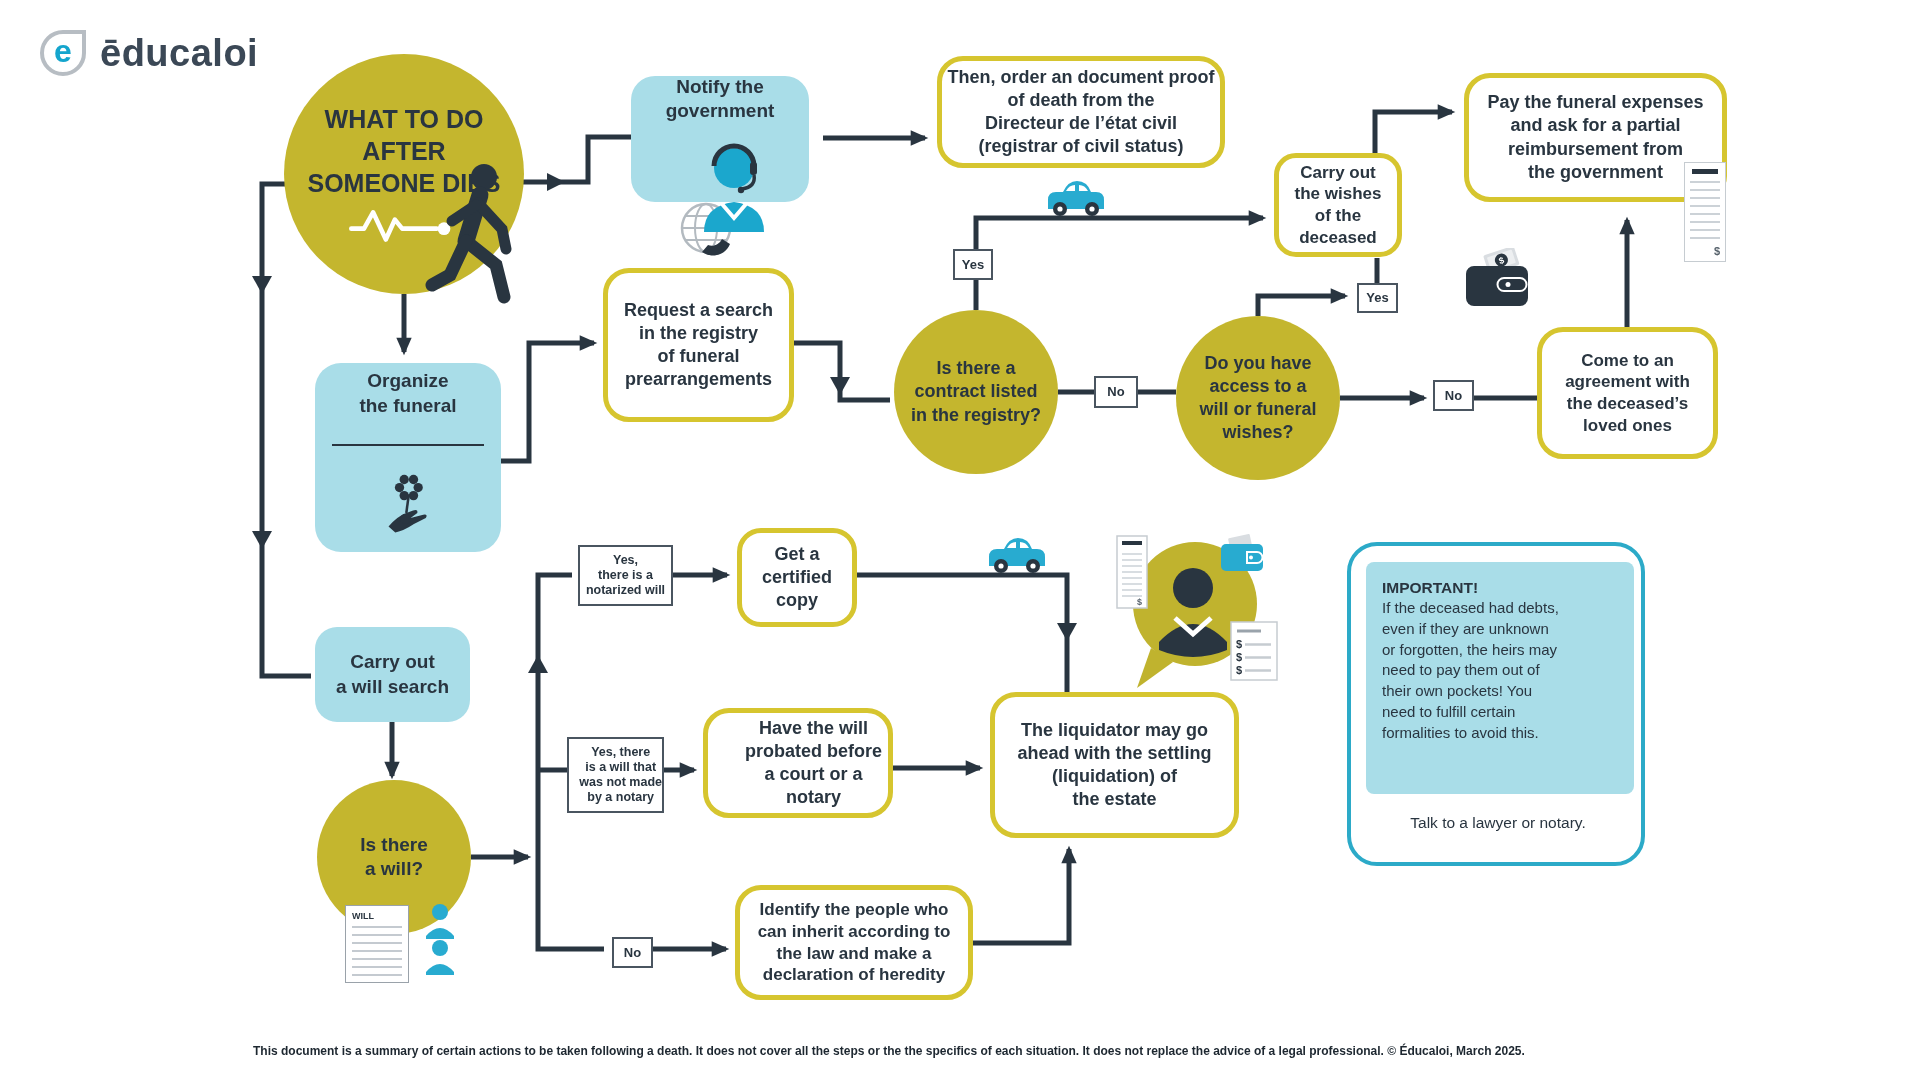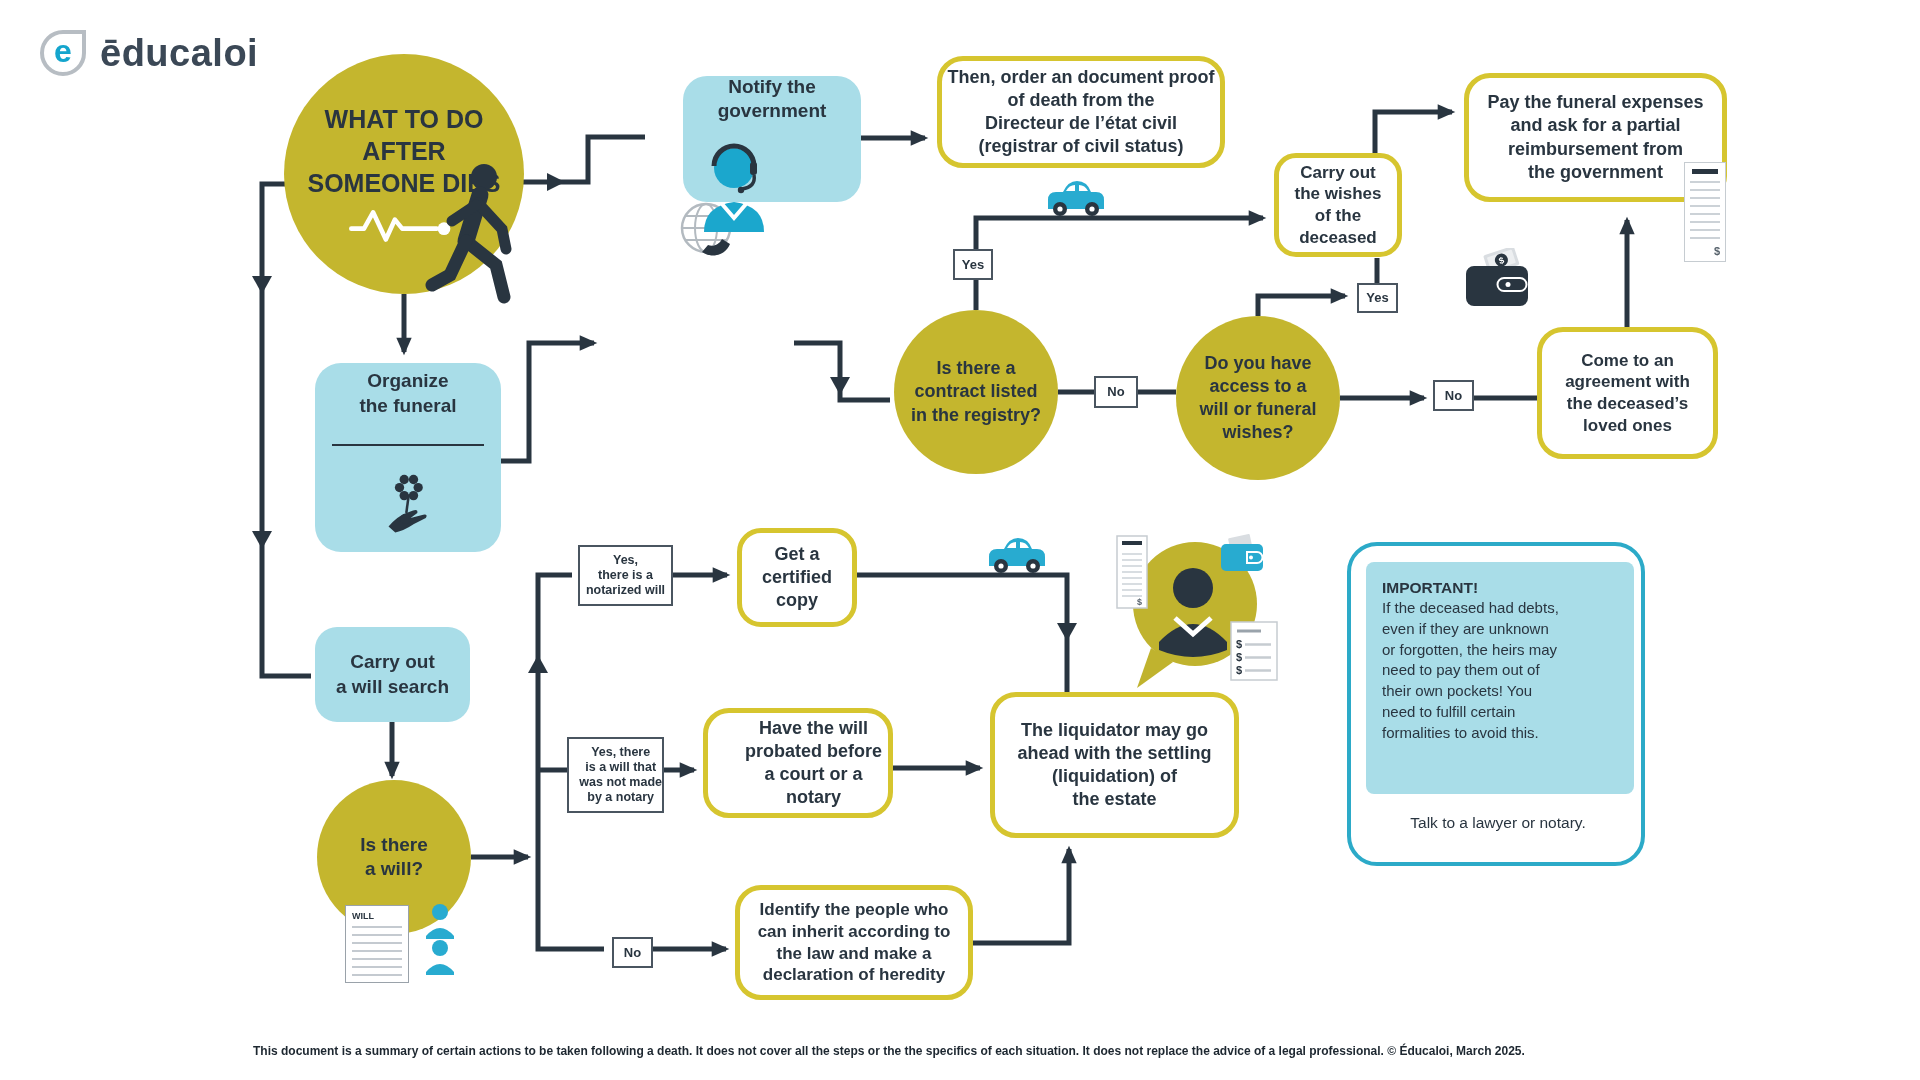--- a/index.html
+++ b/index.html
@@ -111,21 +111,21 @@
     <g stroke="#293540" stroke-linecap="round" fill="none">
       <circle cx="64" cy="22" r="13" fill="#293540" stroke="none"></circle>
       <path d="M60,40 L46,86" stroke-width="17"></path>
       <path d="M58,48 L82,74 L86,94" stroke-width="11"></path>
       <path d="M56,50 L32,66" stroke-width="11"></path>
       <path d="M46,86 L76,110 L84,142" stroke-width="13"></path>
       <path d="M46,86 L30,120 L12,130" stroke-width="13"></path>
     </g>
   </svg>
 
-  <div class="node blue" style="left:683px;top:76px;width:178px;height:126px;font-size:19px;padding-bottom:80px;">
+  <div class="node blue" style="left:631px;top:76px;width:178px;height:126px;font-size:19px;padding-bottom:80px;">
     <div>Notify the
 government</div>
   </div>
   <svg class="icon" style="left:668px;top:138px" width="110" height="122" viewBox="0 0 110 122">
     <circle cx="38" cy="90" r="24" fill="#fff" stroke="#b3bac0" stroke-width="2.5"></circle>
     <ellipse cx="38" cy="90" rx="11" ry="24" fill="none" stroke="#b3bac0" stroke-width="2"></ellipse>
     <path d="M14,90 h48 M18,78 h40 M18,102 h40" stroke="#b3bac0" stroke-width="2"></path>
     <path d="M36,94 Q36,68 66,64 Q96,68 96,94 z" fill="#1ba7cd"></path>
     <path d="M54,66 L66,80 L78,66" stroke="#fff" stroke-width="4" fill="none"></path>
     <circle cx="66" cy="30" r="20" fill="#1ba7cd"></circle>
@@ -197,20 +197,26 @@
           <circle cx="30.5" cy="25.5" r="5.5"></circle>
           <circle cx="41.5" cy="25.5" r="5.5"></circle>
       </g>
       <circle cx="36" cy="16" r="3.5" fill="#a9dde8"></circle>
       <path d="M36,24 L33,46" stroke="#293540" stroke-width="3" fill="none"></path>
       <path d="M12,62 Q22,50 33,46 L41,43 Q47,41 46,46 L38,52 L53,48 Q59,47 56,52 L42,59 Q30,67 20,69 z" fill="#293540"></path>
       <circle cx="32" cy="53" r="6" fill="#293540"></circle>
     </svg>
   </div>
 
+  <div class="node ybox" style="left:603px;top:268px;width:191px;height:154px;font-size:18px;">
+    <div>Request a search
+in the registry
+of funeral
+prearrangements</div>
+  </div>
 
   <div class="node circle" style="left:894px;top:310px;width:164px;height:164px;font-size:18px;">
     <div>Is there a
 contract listed
 in the registry?</div>
   </div>
 
   <div class="node circle" style="left:1176px;top:316px;width:164px;height:164px;font-size:18px;">
     <div>Do you have
 access to a

